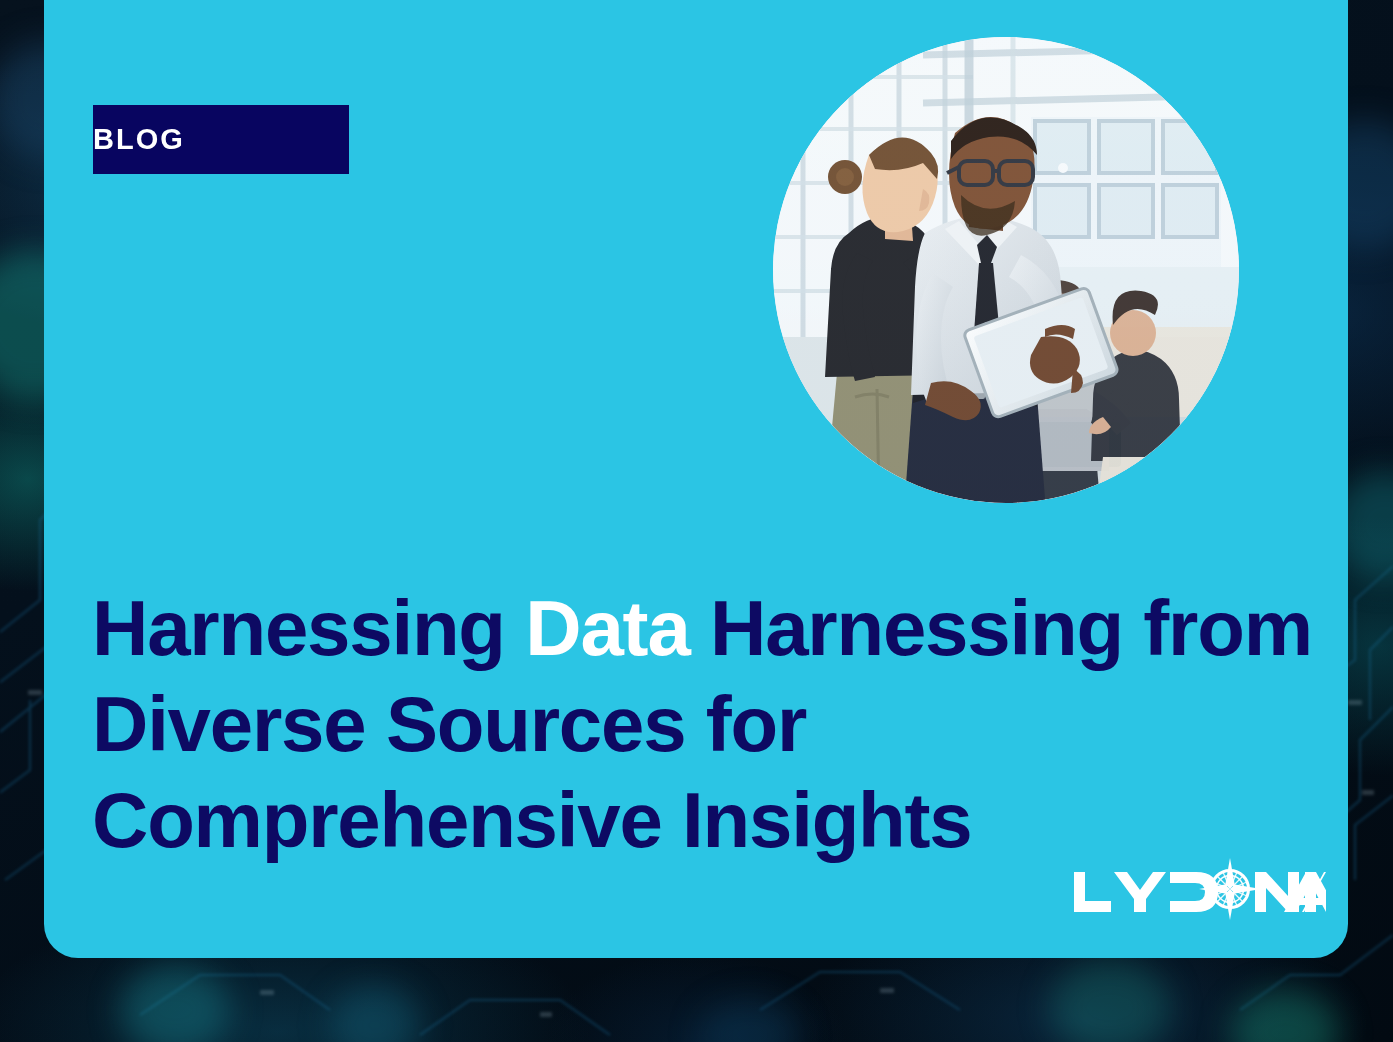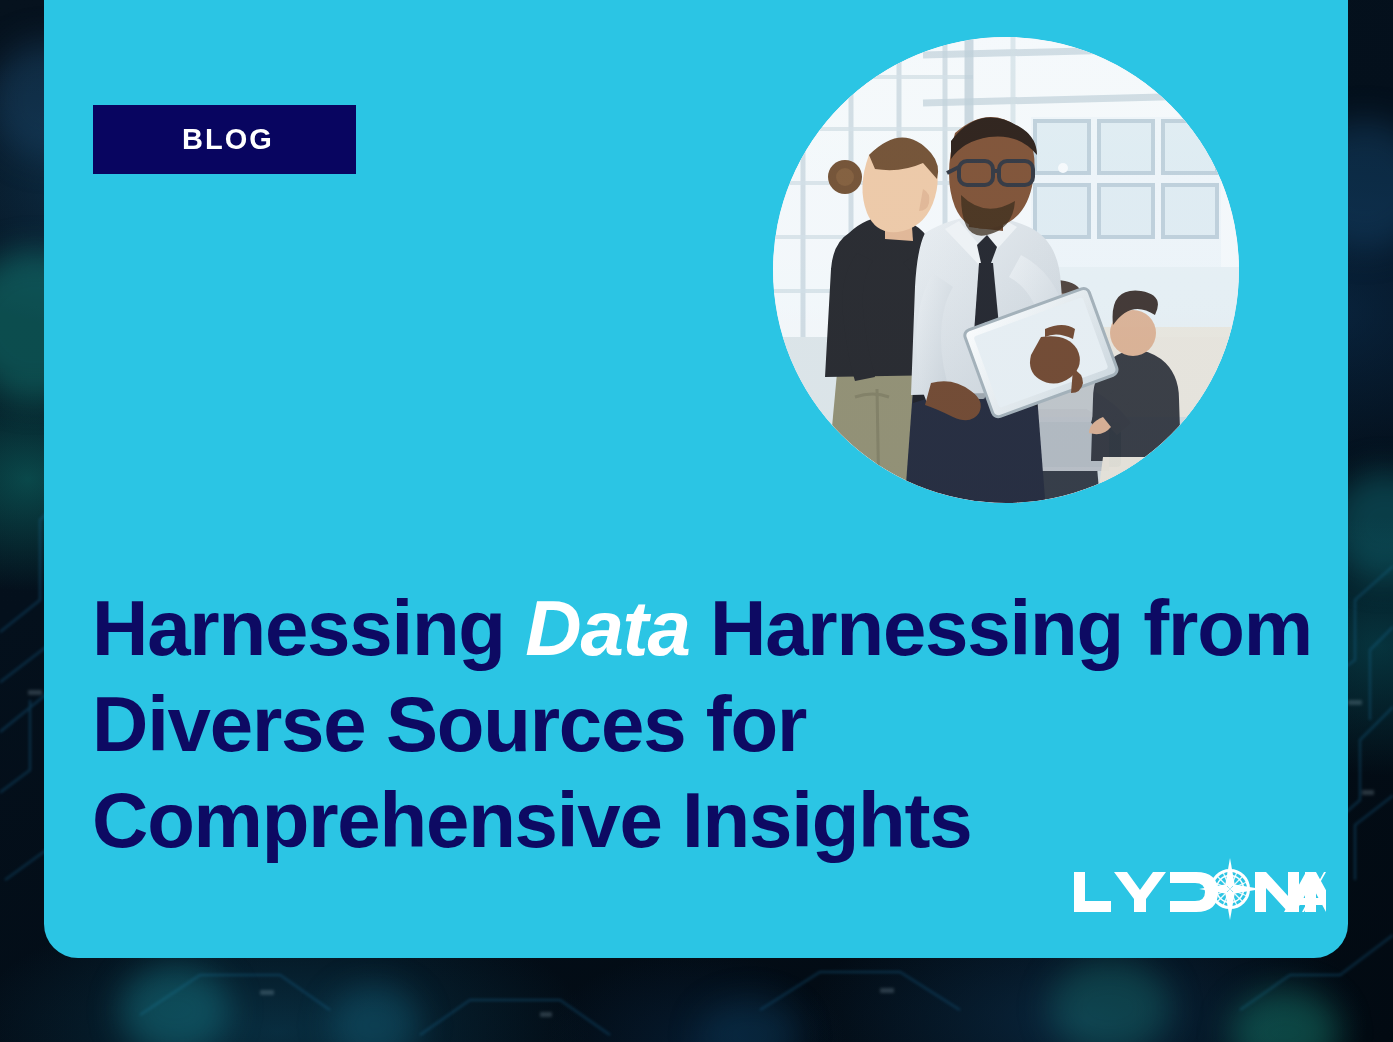--- a/index.html
+++ b/index.html
@@ -61,22 +61,20 @@
   
   .blog-badge {
     position: absolute;
     left: 49px;
     top: 105px;
     width: 256px;
     height: 69px;
     background: #080560;
     display: flex;
     align-items: center;
-    justify-content: center;
-    padding-left: 7px;
   }
   .blog-badge span {
     color: #ffffff;
     font-size: 29px;
     font-weight: 700;
     letter-spacing: 2.0px;
     font-family: "Liberation Sans", sans-serif;
   }
 
   
@@ -98,21 +96,21 @@
     left: 48px;
     top: 528px;
     width: 1230px;
     font-family: "Liberation Sans", sans-serif;
     font-weight: 700;
     font-size: 78px;
     line-height: 96px;
     letter-spacing: -1.2px;
     color: #0d0a63;
   }
-  .headline .hl-white { color: #ffffff; font-style: italic; }
+  .headline .hl-white { color: #ffffff; }
 
   
   .logo {
     position: absolute;
     left: 1020px;
     top: 858px;
     width: 262px;
     height: 62px;
     display: flex;
     align-items: center;

